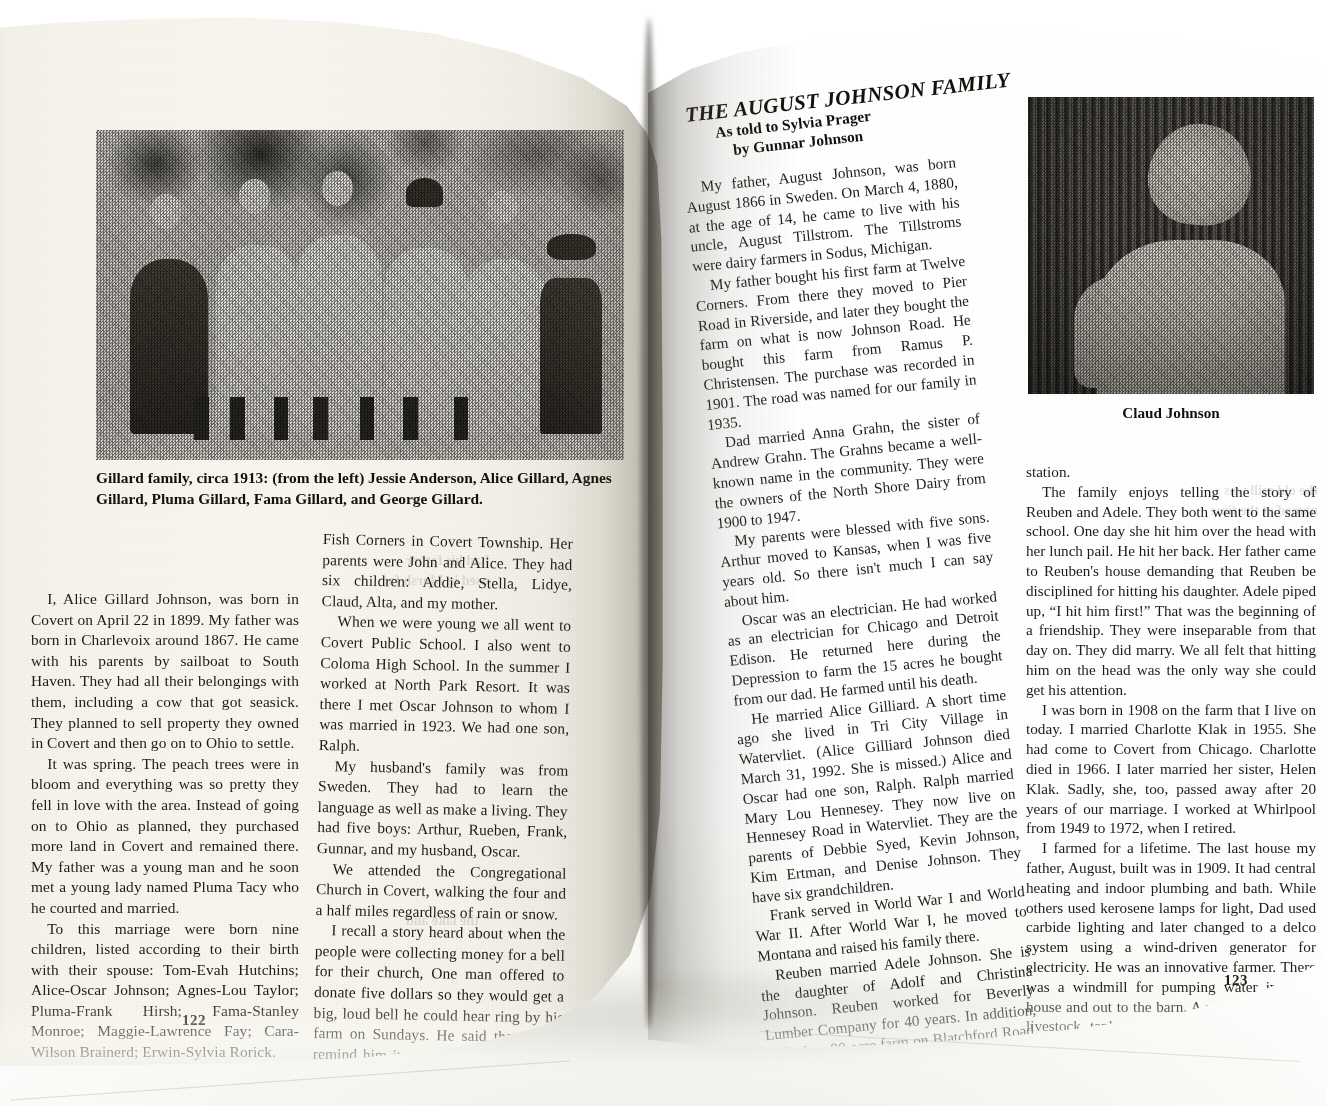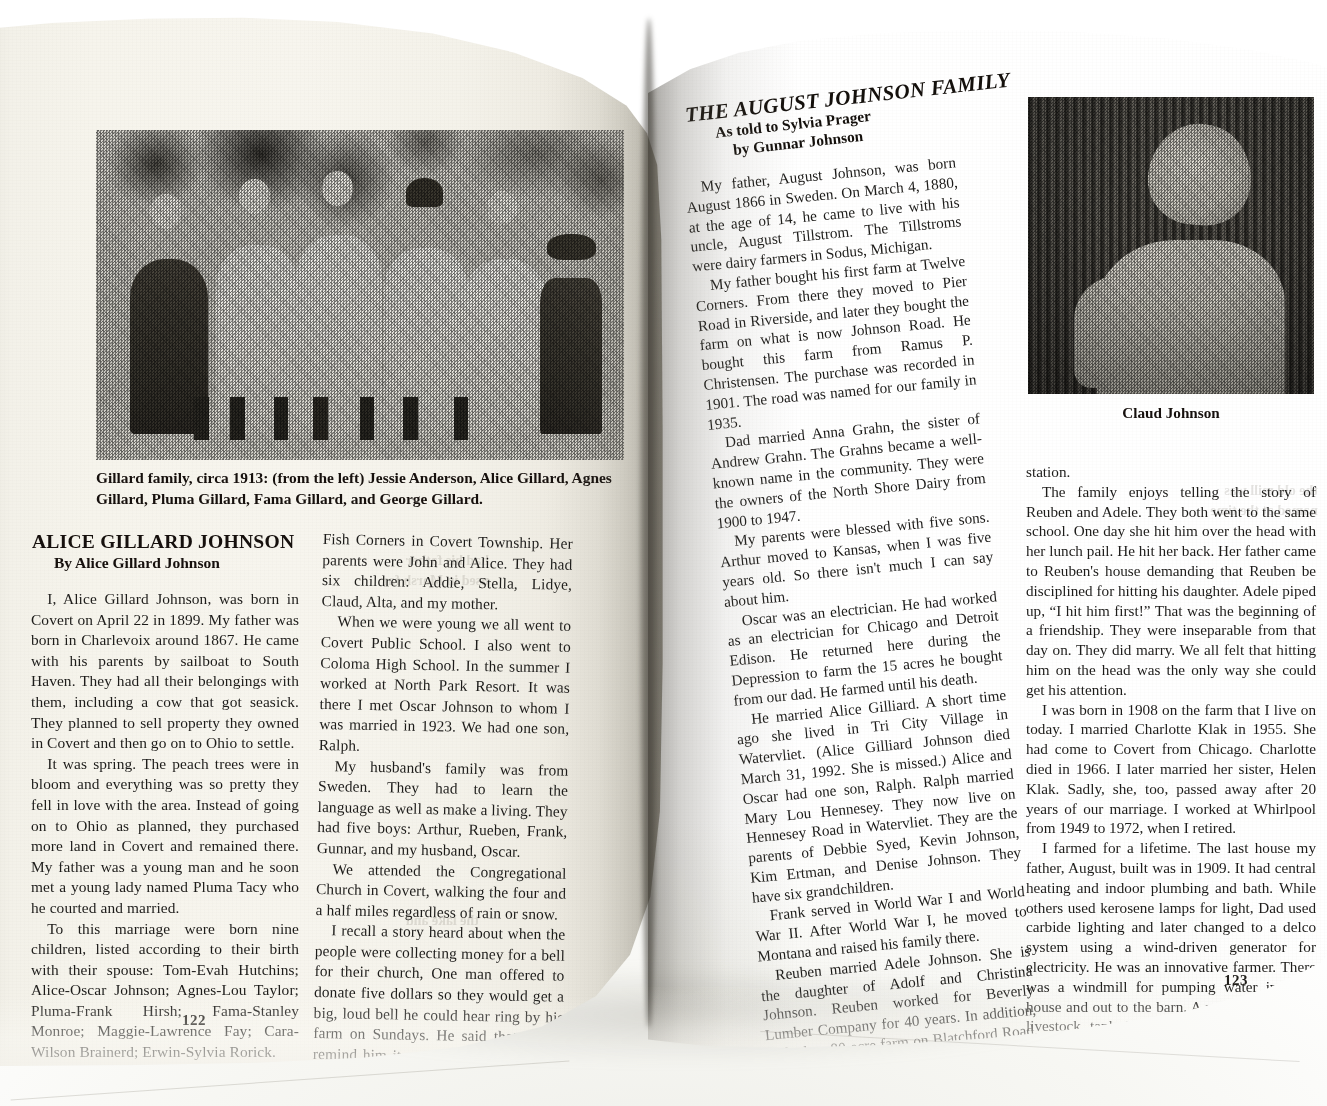--- a/index.html
+++ b/index.html
@@ -331,24 +331,20 @@
 
       <div class="boots"></div>
       <div class="photo-noise"></div>
       <div class="halftone"></div>
     </div>
 
     <div class="sheet" style="left:112px;top:462px;width:528px;">
       <p class="caption">Gillard family, circa 1913: (from the left) Jessie Anderson, Alice Gillard, Agnes Gillard, Pluma Gillard, Fama Gillard, and George Gillard.</p>
     </div>
 
-    <div class="sheet" style="left:48px;top:525px;width:300px;">
-      <p class="article-title">ALICE GILLARD JOHNSON</p>
-      <p class="article-byline">By Alice Gillard Johnson</p>
-    </div>
 
     <div class="sheet" style="left:47px;top:583px;width:580px;">
       <div class="cols" style="gap:24px;">
         <div class="col body" style="width:268px;">
           <p>I, Alice Gillard Johnson, was born in Covert on April 22 in 1899. My father was born in Charlevoix around 1867. He came with his parents by sailboat to South Haven. They had all their belongings with them, including a cow that got seasick. They planned to sell property they owned in Covert and then go on to Ohio to settle.</p>
           <p>It was spring. The peach trees were in bloom and everything was so pretty they fell in love with the area. Instead of going on to Ohio as planned, they purchased more land in Covert and remained there. My father was a young man and he soon met a young lady named Pluma Tacy who he courted and married.</p>
           <p>To this marriage were born nine children, listed according to their birth with their spouse: Tom-Evah Hutchins; Alice-Oscar Johnson; Agnes-Lou Taylor; Pluma-Frank Hirsh; Fama-Stanley Monroe; Maggie-Lawrence Fay; Cara-Wilson Brainerd; Erwin-Sylvia Rorick.</p>
           <p>My mother, Pluma Tacy, was born at</p>
         </div>
         <div class="col body" style="width:250px;margin-top:-60px;transform:rotate(1.1deg);transform-origin:left top;">

